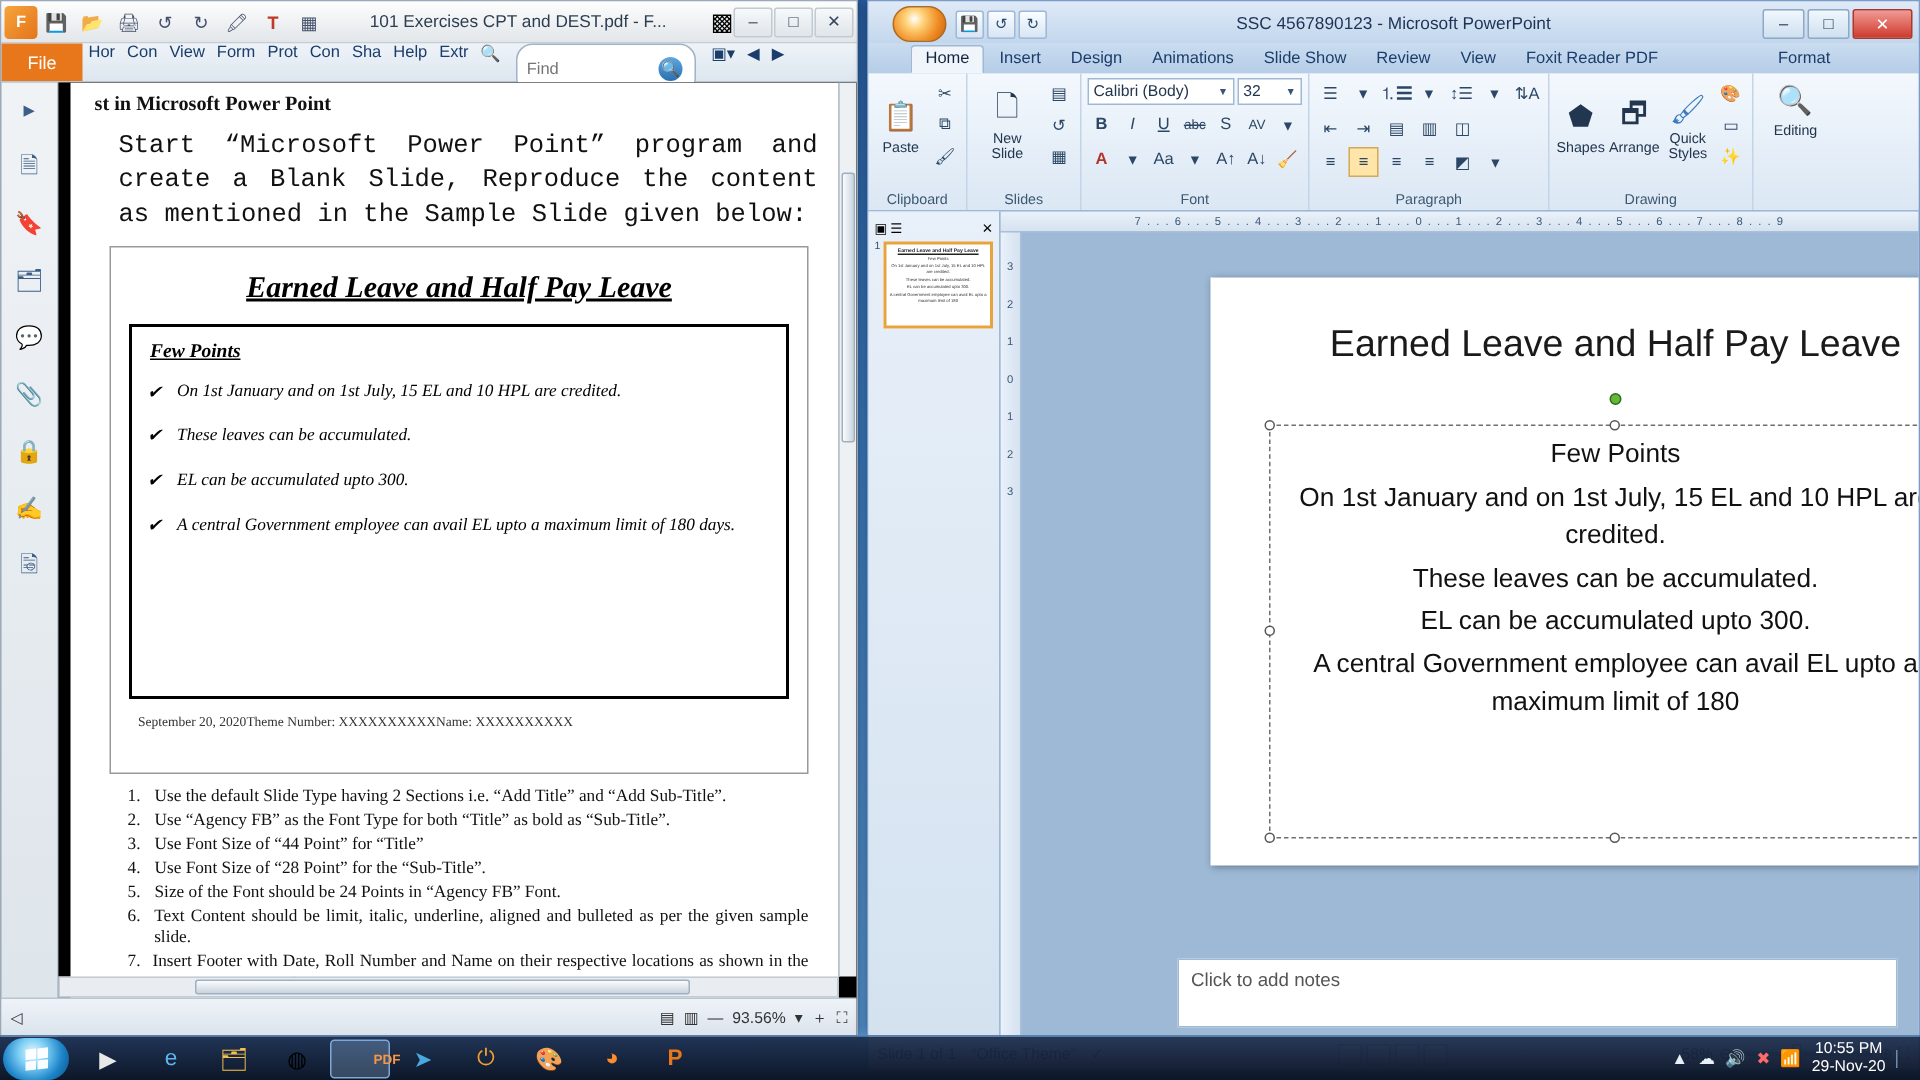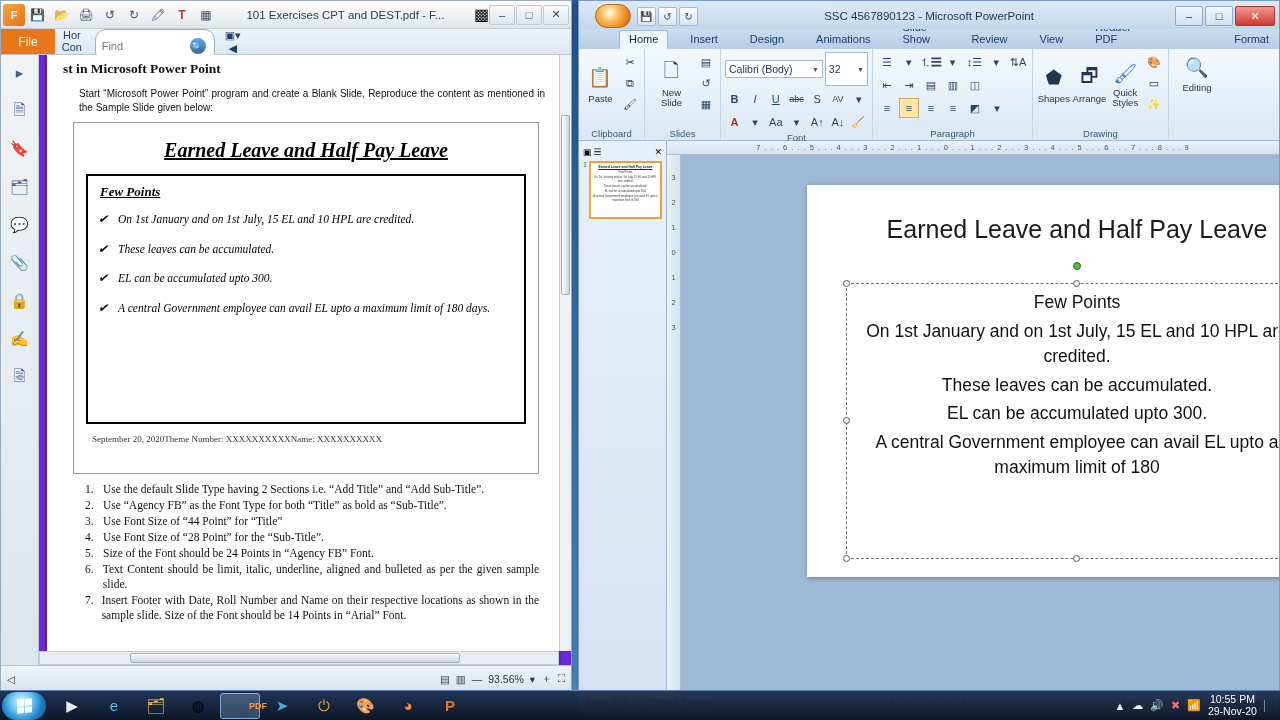--- a/index.html
+++ b/index.html
@@ -25,36 +25,36 @@
      border-radius:3px; color:#fff; font-size:11px; display:flex; align-items:center; justify-content:center; font-weight:bold;}
   .pdf-title { flex:1; text-align:center; font-size:11.5px; color:#2c3e50; overflow:hidden;
      white-space:nowrap; text-overflow:ellipsis; }
   .win-btns { display:flex; gap:1px; }
   .win-btns div { width:26px; height:20px; display:flex; align-items:center; justify-content:center;
      font-size:11px; color:#36465e; background:linear-gradient(180deg,#f7f9fb,#dfe5ea); border:1px solid #c2cad2; border-radius:2px;}
   .pdf-ribbon { height:26px; background:linear-gradient(180deg,#eef3f8,#dde6ef); display:flex;
      align-items:stretch; border-bottom:1px solid #b9c5d1; }
   .file-tab { background:#e8761a; color:#fff; width:54px; display:flex; align-items:center;
      justify-content:center; font-size:12px; }
-  .pdf-menu { display:flex; align-items:center; font-size:11px; color:#1b3d6b;flex-direction:column; }
+  .pdf-menu { display:flex; align-items:flex-start; font-size:11px; color:#1b3d6b; }
   .pdf-menu span { padding:0 4px; }
   .find-box { margin-left:6px; display:flex; align-items:center; background:#fff;
      border:1px solid #9fb3c8; border-radius:11px; height:20px; width:120px; padding:16px 4px; }
   .find-box input { border:0; outline:0; font-size:11px; width:90px; color:#777; }
   .magnify { width:16px;height:16px;border-radius:50%; background:linear-gradient(180deg,#5fa8e0,#2a6fb0);
      color:#fff; font-size:10px; display:flex;align-items:center;justify-content:center; }
   .pdf-body { position:relative; height:calc(690px - 28px - 26px); background:#767676; display:flex; }
   .pdf-left-rail { width:38px; background:linear-gradient(180deg,#f0f3f6,#dde4ea); border-right:1px solid #b9c5d1;
      display:flex; flex-direction:column; align-items:center; padding-top:6px; gap:14px; }
   .rail-ico { width:24px; height:24px; display:flex; align-items:center; justify-content:center; font-size:15px; color:#3b5f86; }
-  .pdf-page-area { flex:1; background:#6d28d9; overflow:hidden; position:relative; }
+  .pdf-page-area { flex:1; background:#000000; overflow:hidden; position:relative; }
   .pdf-page { position:absolute; left:8px; top:0; width:512px; height:620px; background:#fff;
      box-shadow:0 1px 4px rgba(0,0,0,.5); padding:6px 14px 0 14px; }
   .doc-head { font-size:13.5px; color:#111; font-family:"Liberation Serif", serif; font-weight:bold; margin:0 0 10px 2px;}
-  .doc-intro { font-size:10px; font-family:Liberation Sans, sans-serif; text-align:justify; color:#111;
+  .doc-intro { font-size:17px; font-family:Liberation Mono, monospace; text-align:justify; color:#111;
      margin:0 0 8px 18px; line-height:1.35; }
   .sample-slide { border:1px solid #999; margin:0 6px 8px 12px; padding:10px 12px 6px 12px; height:352px; position:relative;}
   .ss-title { text-align:center; font-family:"Liberation Serif", serif; font-weight:bold; font-style:italic;
      font-size:20px; text-decoration:underline; margin:6px 0 12px 0; color:#000; }
   .ss-box { border:2px solid #000; padding:8px 10px; height:250px; }
   .ss-few { font-family:"Liberation Serif", serif; font-style:italic; font-weight:bold; font-size:13px;
      text-decoration:underline; margin:0 0 12px 2px; }
   .ss-item { display:flex; gap:10px; font-family:"Liberation Serif", serif; font-size:11.5px;
      font-style:italic; margin-bottom:14px; line-height:1.3; }
   .ss-check { color:#000; font-size:12px; }
@@ -86,38 +86,38 @@
      border:1px solid #9fb9d5; border-radius:2px; display:flex;align-items:center;justify-content:center;
      font-size:10px; color:#2a4a70; }
   .ppt-title { position:absolute; left:0; right:0; text-align:center; font-size:11.5px; color:#1c3354; pointer-events:none;}
   .ppt-winbtns { margin-left:auto; display:flex; gap:2px; padding-right:2px; }
   .ppt-winbtns div { width:28px; height:20px; display:flex; align-items:center; justify-content:center;
      font-size:11px; border:1px solid #8da9c6; border-radius:2px; color:#24354d;
      background:linear-gradient(180deg,#f0f7fd,#cfe0f0); }
   .ppt-winbtns .closeb { background:linear-gradient(180deg,#f09a95,#cf3a2c); color:#fff; border-color:#a8392c; width:40px;}
   .ppt-tabs { height:20px; background:linear-gradient(180deg,#c9dcf0,#b6cde7); display:flex; align-items:flex-end;
      padding-left:28px; font-size:11px; }
-  .ppt-tabs .tab { padding:2px 9px 3px 9px; color:#1b3d6b; border:1px solid transparent;margin-left:12px; }
+  .ppt-tabs .tab { padding:2px 9px 3px 9px; color:#1b3d6b; border:1px solid transparent; }
   .ppt-tabs .tab.active { background:#f0f5fb; border:1px solid #9fb9d5; border-bottom-color:#f0f5fb;
      border-radius:3px 3px 0 0; color:#14263f; }
   .ribbon { height:92px; background:linear-gradient(180deg,#f3f8fd,#dbe7f4); border-bottom:1px solid #9fb9d5;
      display:flex; font-size:10px; color:#22364f; }
   .rgroup { border-right:1px solid #c3d4e6; padding:3px 4px 0 4px; position:relative; display:flex;
      flex-direction:column; justify-content:space-between; }
   .rgroup .glabel { text-align:center; font-size:9.5px; color:#3c5872; padding-bottom:1px; }
   .rgrow { display:flex; align-items:center; gap:2px; }
   .bigbtn { width:46px; display:flex; flex-direction:column; align-items:center; justify-content:center;
      font-size:9.5px; color:#22364f; }
   .bigbtn .ic { width:30px; height:30px; display:flex; align-items:center; justify-content:center; font-size:19px; }
   .smallico { width:20px; height:20px; display:flex; align-items:center; justify-content:center;
      border:1px solid transparent; font-size:11px; color:#2c4765; }
   .fontname { width:100px; height:18px; background:#fff; border:1px solid #9fb9d5; font-size:10.5px;
      display:flex; align-items:center; padding:0 3px; }
   .fontsize { width:44px; height:18px; background:#fff; border:1px solid #9fb9d5; font-size:10.5px;
-     display:flex; align-items:center; padding:16px 3px; }
+     display:flex; align-items:center; padding:0 3px; }
   .caret { margin-left:auto; font-size:7px; color:#3a5674; }
   .ppt-main { height:calc(690px - 28px - 20px - 92px); display:flex; position:relative; background:#b5cce4; }
   .slides-pane { width:88px; background:linear-gradient(180deg,#e8f0f9,#d4e2f0); border-right:1px solid #9fb9d5;
      padding:6px 4px; }
   .pane-tabs { display:flex; font-size:9px; gap:2px; margin-bottom:4px; }
   .thumb-slide { width:74px; height:58px; background:#fff; border:2px solid #e8a33d; padding:2px; }
   .thumb-title { font-size:3.4px; text-align:center; font-weight:bold; text-decoration:underline; color:#222;}
   .thumb-line { font-size:2.8px; color:#333; text-align:center; margin-top:1px; }
   .slide-area { flex:1; position:relative; background:#9db9d6; overflow:hidden; }
   .ruler-h { height:14px; background:linear-gradient(180deg,#eaf1f9,#d5e2f0); border-bottom:1px solid #a9c0d8;
@@ -522,20 +522,21 @@
             <div class="cb-text">
               <p>Few Points</p>
               <p>On 1st January and on 1st July, 15 EL and 10 HPL are credited.</p>
               <p>These leaves can be accumulated.</p>
               <p>EL can be accumulated upto 300.</p>
               <p>A central Government employee can avail EL upto a maximum limit of 180</p>
             </div>
           </div>
         </div>
 
+        <div class="notes-pane">Click to add notes</div>
       </div>
     </div>
 
     <div class="ppt-status">
       <span>Slide 1 of 1</span>
       <span>“Office Theme”</span>
       <span>✓</span>
       <div class="viewbtns" style="margin-left:auto;">
         <div></div>
         <div></div>

